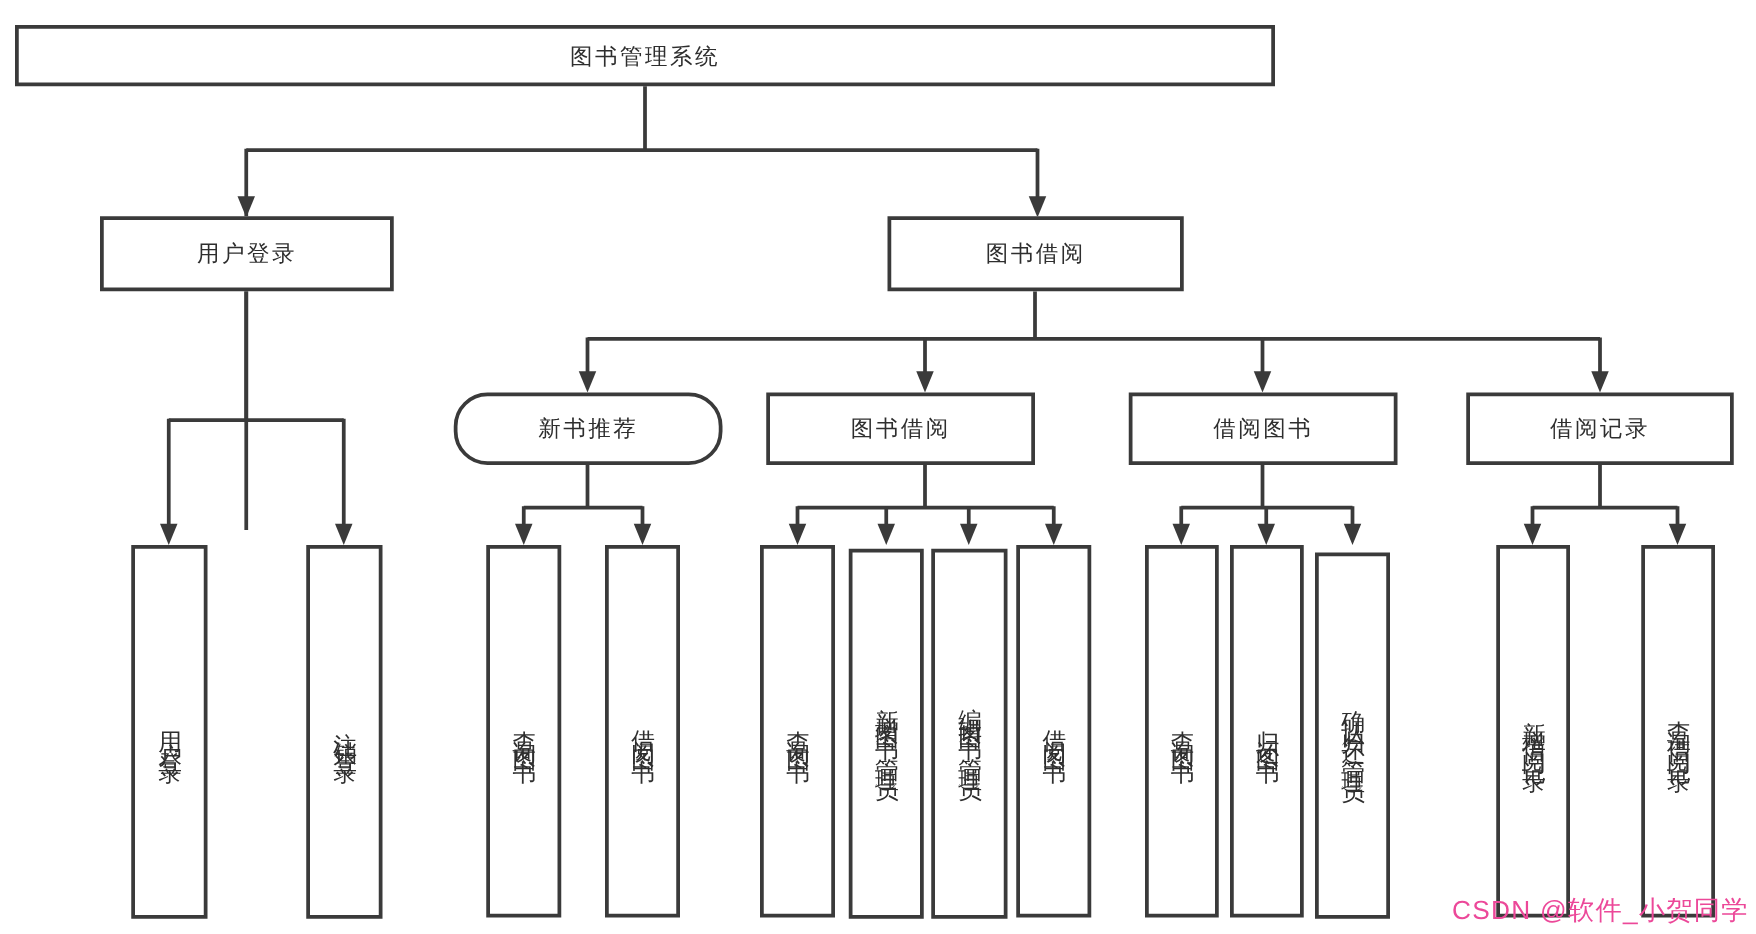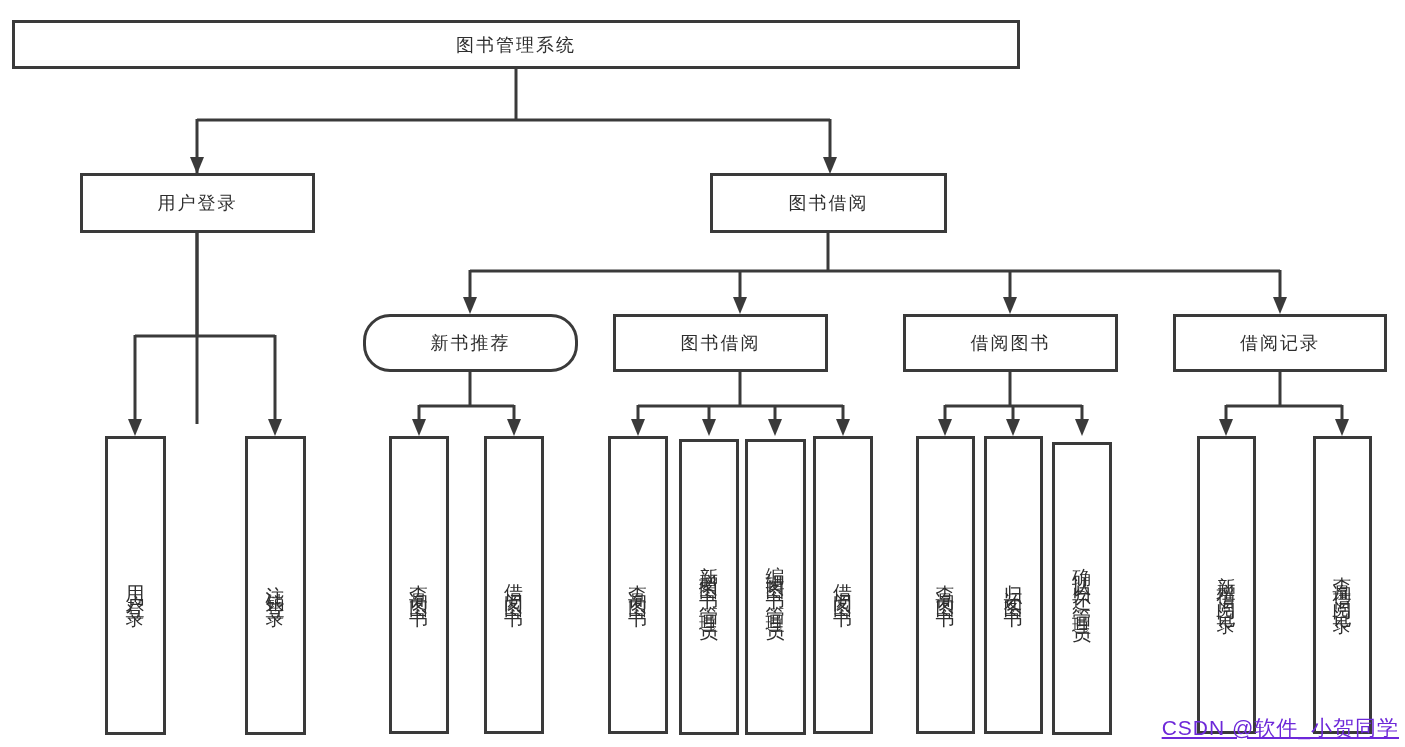--- a/index.html
+++ b/index.html
@@ -46,25 +46,24 @@
     letter-spacing: 8px;
     line-height: 1;
     white-space: nowrap;
     color: #2e2e2e;
   }
   .watermark {
     position: absolute;
     right: 6px;
     bottom: 5px;
     font-size: 21px;
-    color: #6d28d9;
+    color: #ec4899;
     letter-spacing: 1px;
     z-index: 3;
     white-space: nowrap;
-    text-decoration: underline;
   }
 </style>
 </head>
 <body>
 
 <div class="canvas">
 
   <svg class="connectors" width="1405" height="747" viewBox="0 0 1405 747">
     <g stroke="#3a3a3a" stroke-width="3" fill="none">
 

